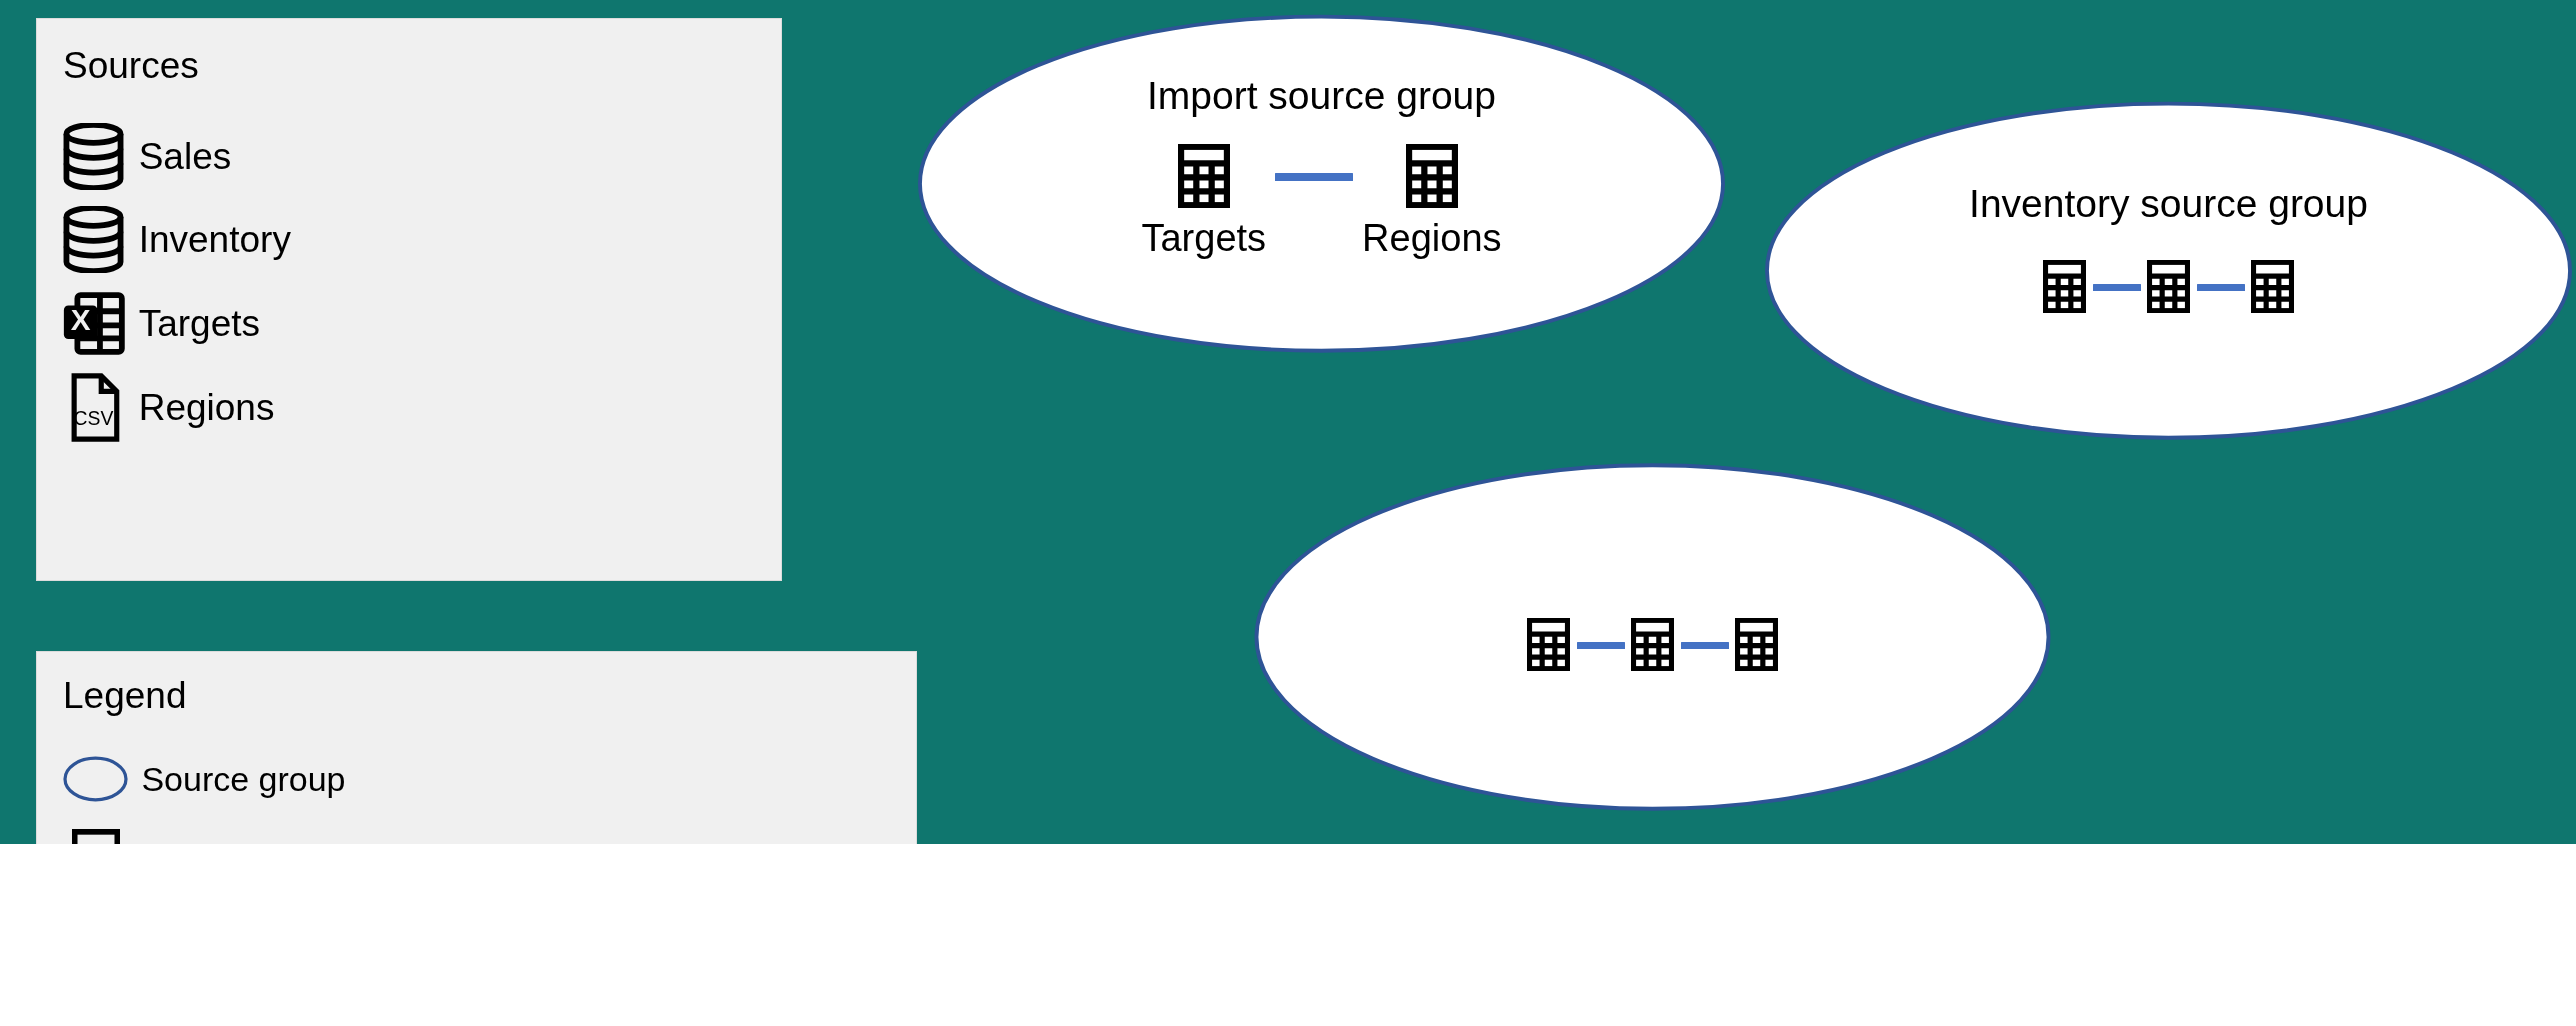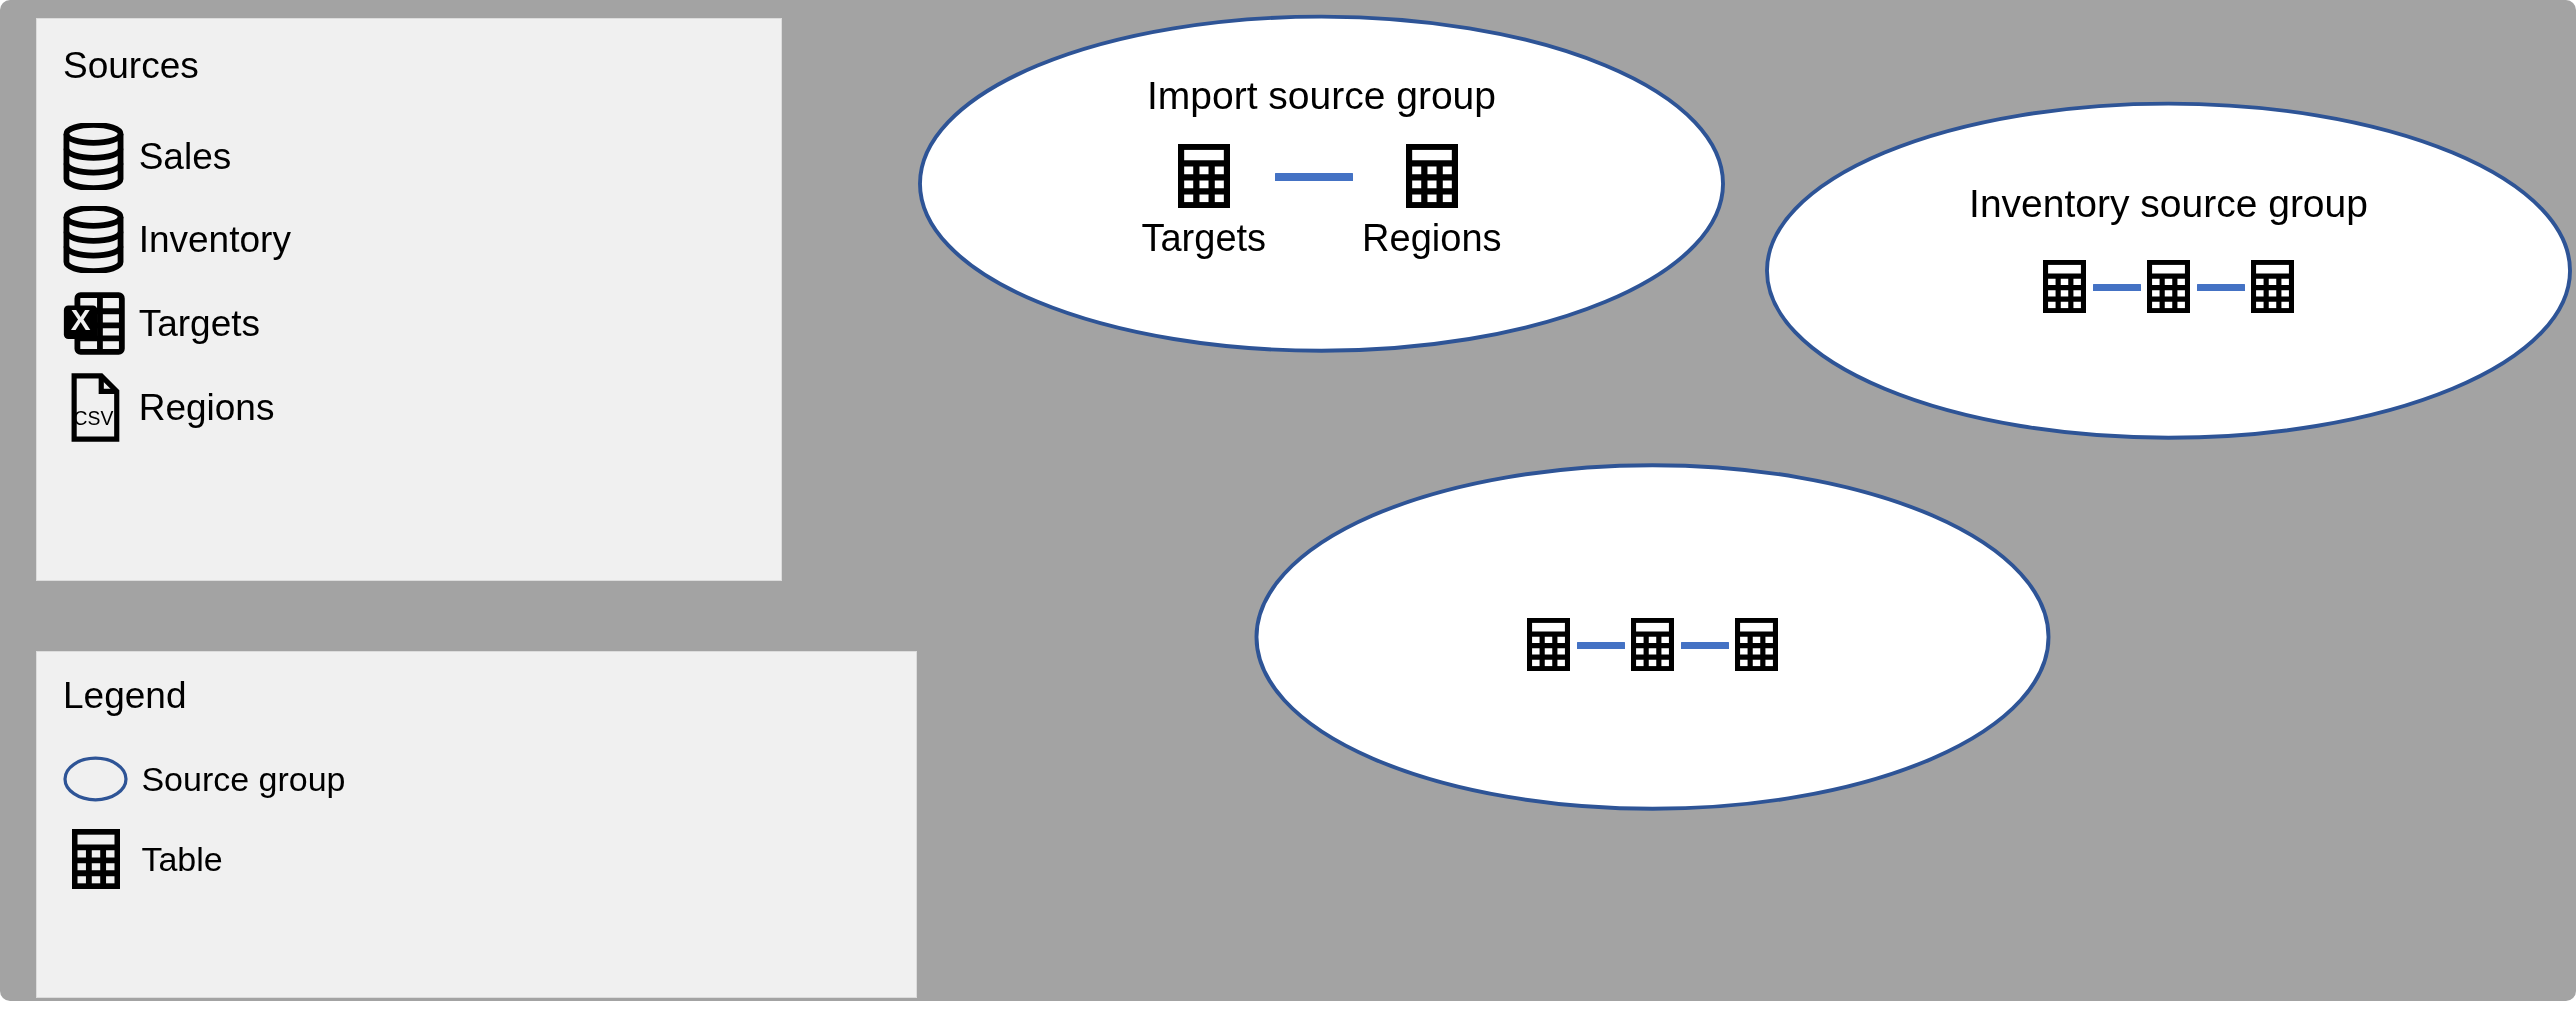--- a/index.html
+++ b/index.html
@@ -8,24 +8,23 @@
     padding: 0;
     background: #ffffff;
   }
   body {
     font-family: "Liberation Sans", sans-serif;
     color: #000000;
   }
   #canvas {
     position: relative;
     width: 2576px;
-    height: 1001px;
-    background: #a3a3a3;
+    height: 844px;
+    background: #0f766e;
     overflow: hidden;
-    border-radius: 10px;
   }
 
   
   .panel {
     position: absolute;
     background: #F0F0F0;
     border: 1.9px solid #DCDCDC;
     box-sizing: border-box;
   }
   #sources-panel { left: 36px;  top: 17.5px;  width: 746px; height: 563px; }

